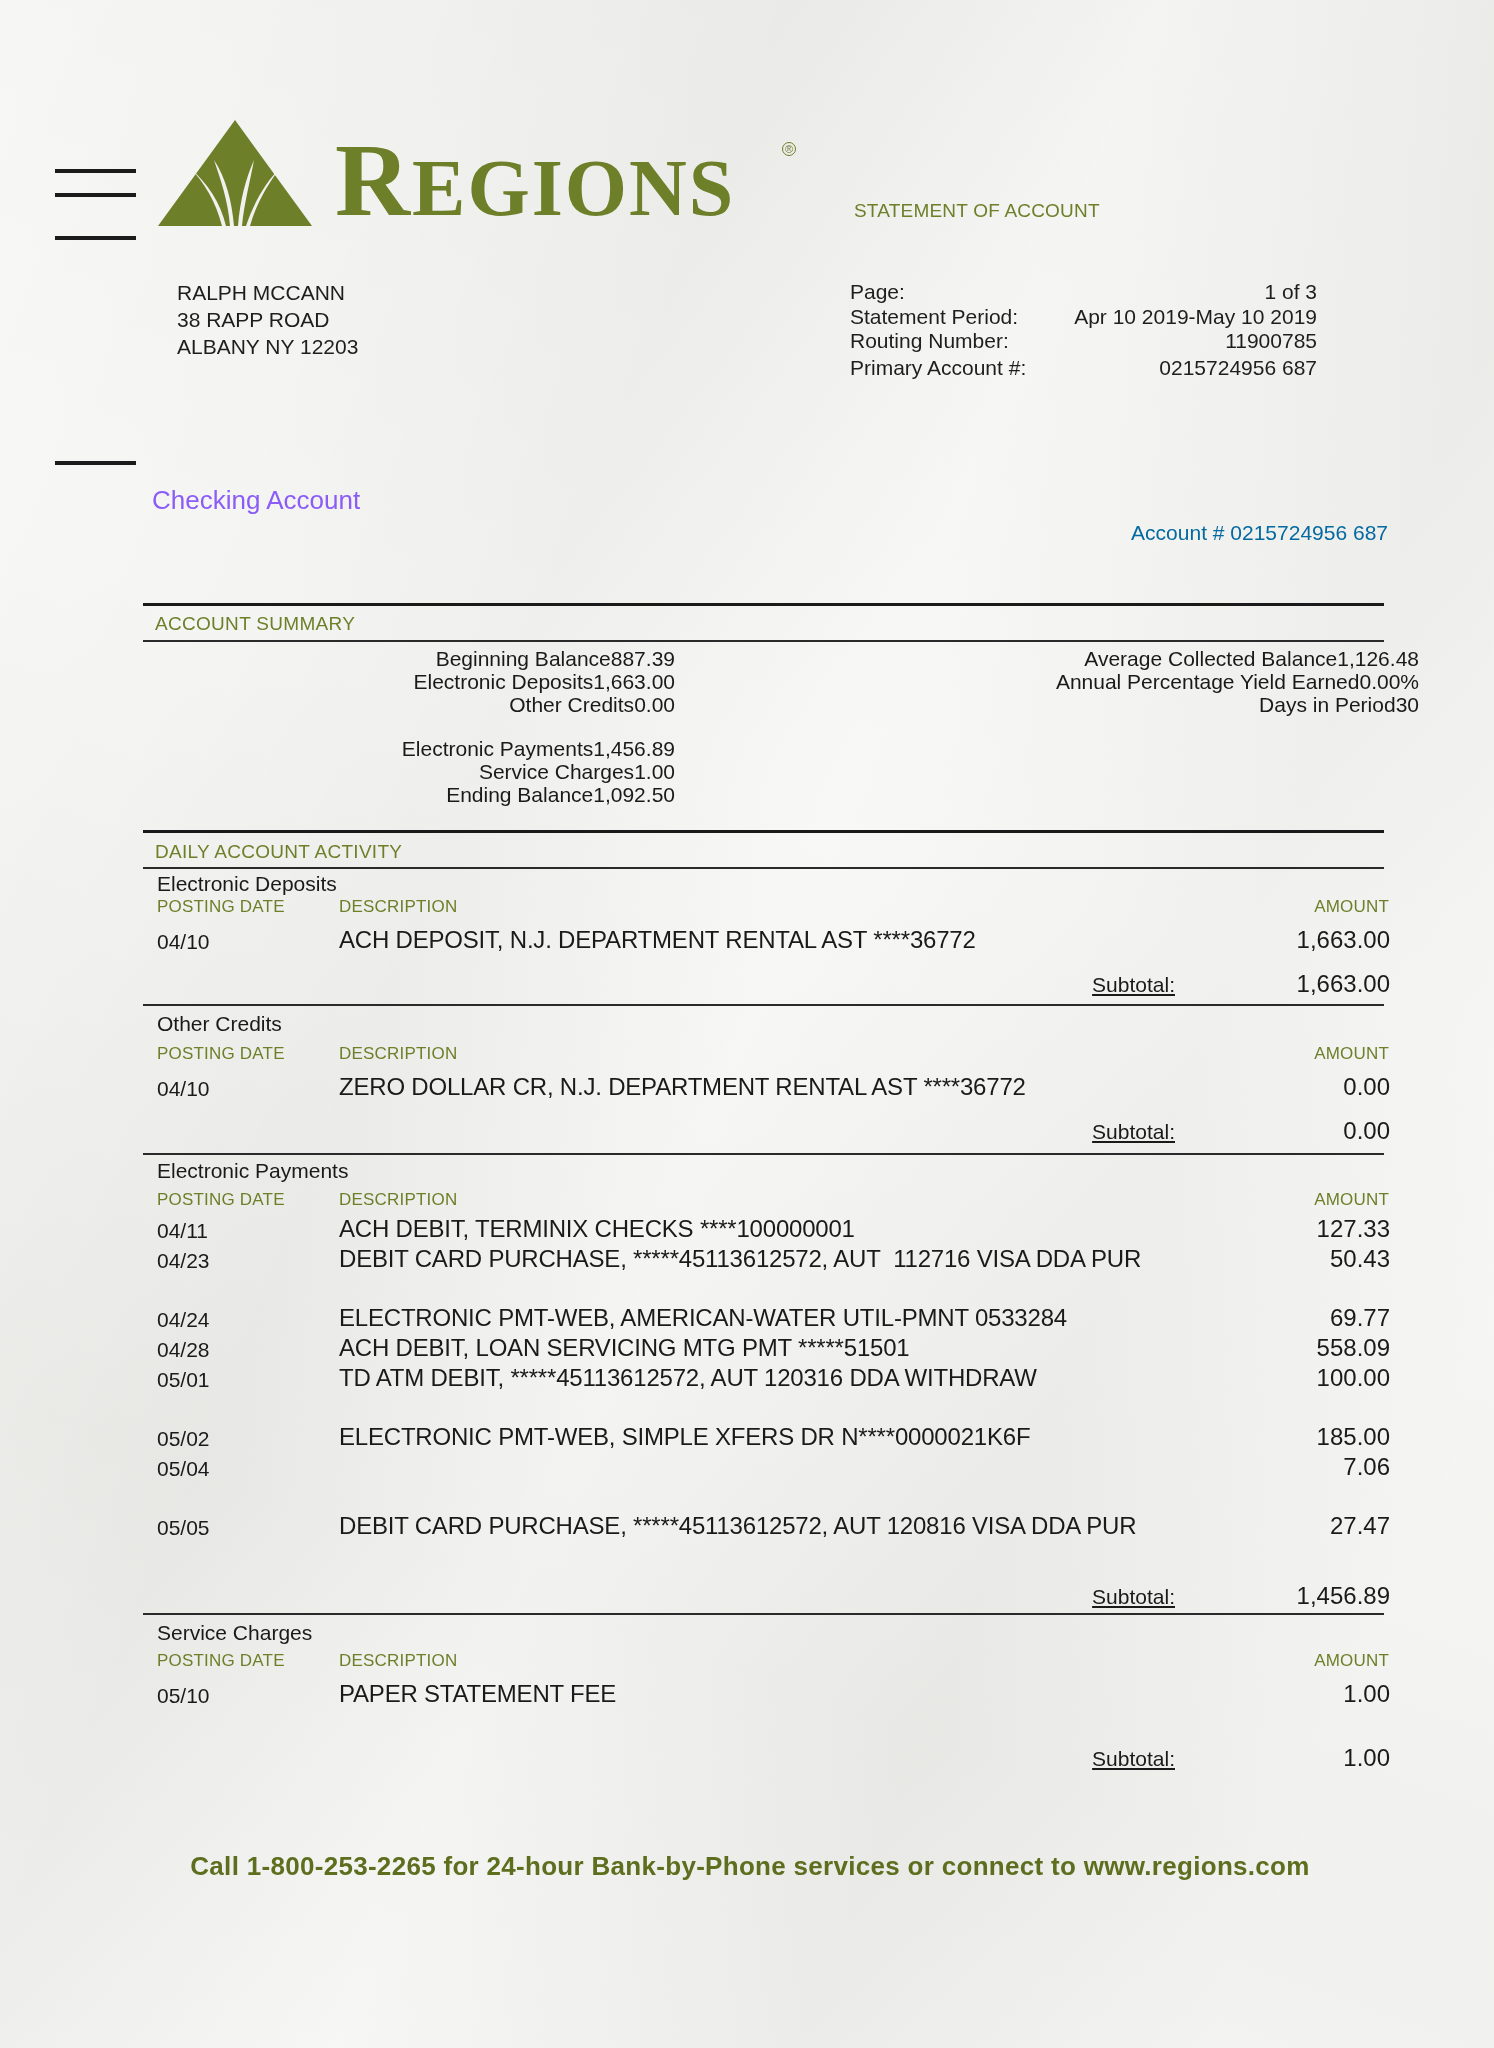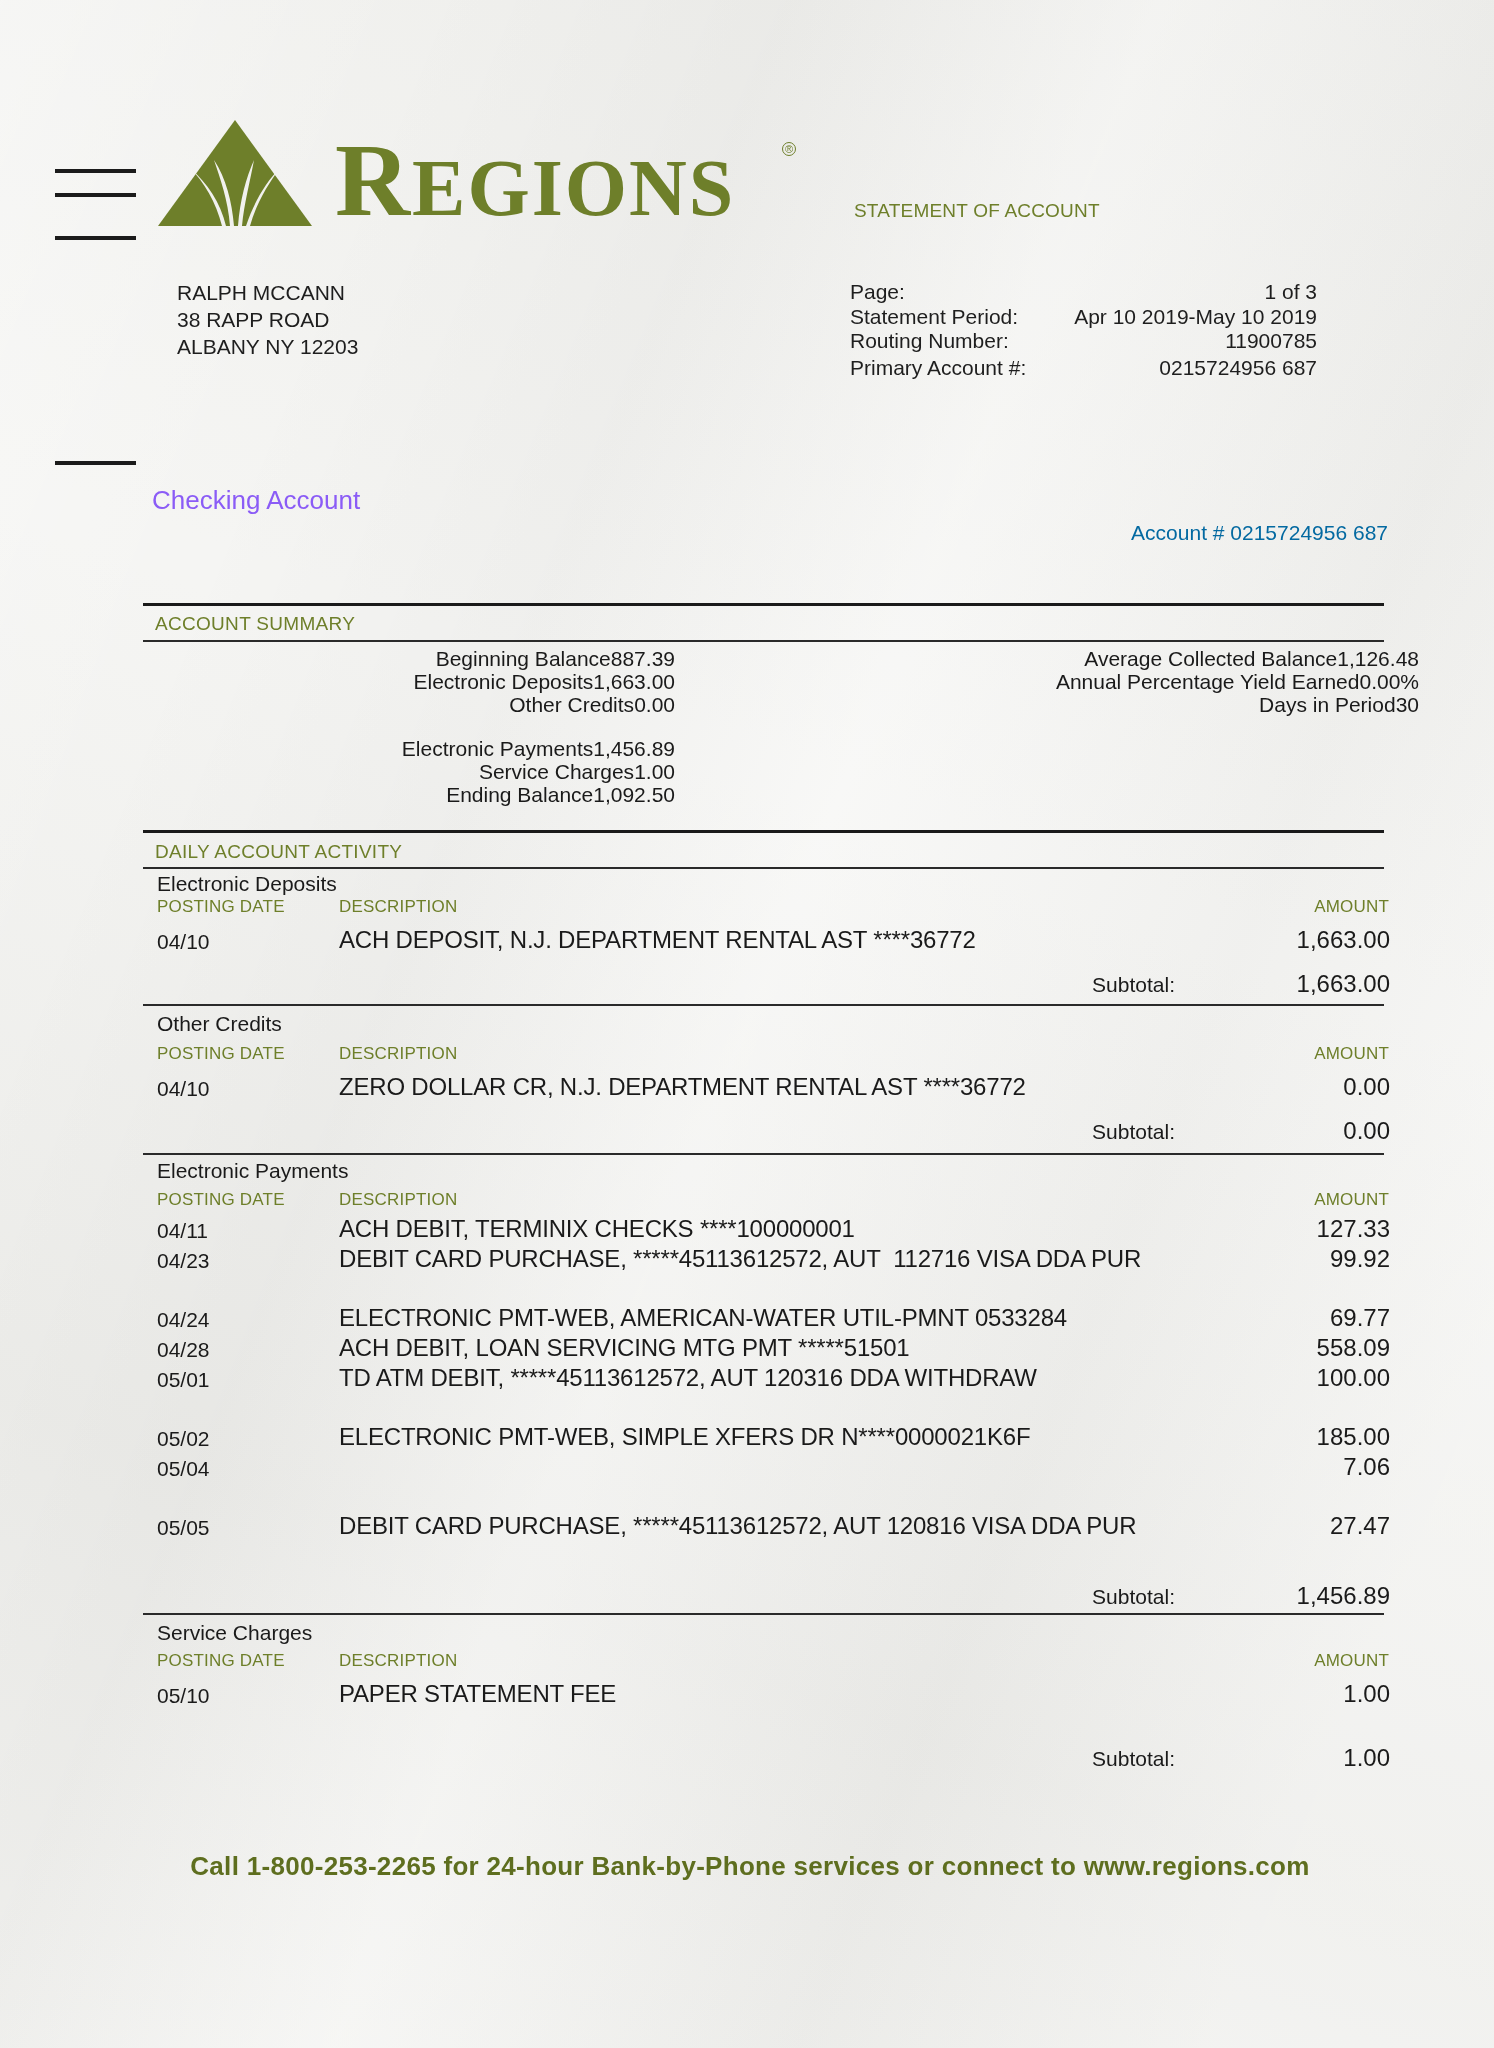--- a/index.html
+++ b/index.html
@@ -88,21 +88,21 @@
       position: absolute; left: 157px; width: 1233px; height: 30px;
       font-size: 24px; color: #1a1a1a;
     }
     .txn .date { position: absolute; left: 0; top: 4px; font-size: 21px; }
     .txn .desc { position: absolute; left: 182px; top: 0; letter-spacing: -0.2px; white-space: pre; }
     .txn .amt { position: absolute; right: 0; top: 0; }
     .subtotal {
       position: absolute; left: 157px; width: 1233px; height: 30px;
       font-size: 24px; color: #1a1a1a;
     }
-    .subtotal .lbl { position: absolute; right: 215px; top: 3px; font-size: 21px; }
+    .subtotal .lbl { position: absolute; right: 215px; top: 3px; font-size: 21px; text-decoration: underline; }
     .subtotal .val { position: absolute; right: 0; top: 0; }
 
     .footer {
       position: absolute; left: 0; top: 1851px; width: 1494px; text-align: center;
       font-size: 26px; font-weight: bold; color: #5e6e1f; letter-spacing: 0.3px;
       padding-left: 6px; box-sizing: border-box;
     }
   </style>
 </head>
 <body>
@@ -241,21 +241,21 @@
 <div class="col-head" style="right:105px; top:1190px;">AMOUNT</div>
 
 <div class="txn" style="top:1215px;">
   <span class="date">04/11</span>
   <span class="desc">ACH DEBIT, TERMINIX CHECKS ****100000001</span>
   <span class="amt">127.33</span>
 </div>
 <div class="txn" style="top:1245px;text-align:right;">
   <span class="date">04/23</span>
   <span class="desc">DEBIT CARD PURCHASE, *****45113612572, AUT  112716 VISA DDA PUR</span>
-  <span class="amt">99.92</span>
+  <span class="amt">50.43</span>
 </div>
 <div class="txn" style="top:1304px;">
   <span class="date">04/24</span>
   <span class="desc">ELECTRONIC PMT-WEB, AMERICAN-WATER UTIL-PMNT 0533284</span>
   <span class="amt">69.77</span>
 </div>
 <div class="txn" style="top:1334px;">
   <span class="date">04/28</span>
   <span class="desc">ACH DEBIT, LOAN SERVICING MTG PMT *****51501</span>
   <span class="amt">558.09</span>

